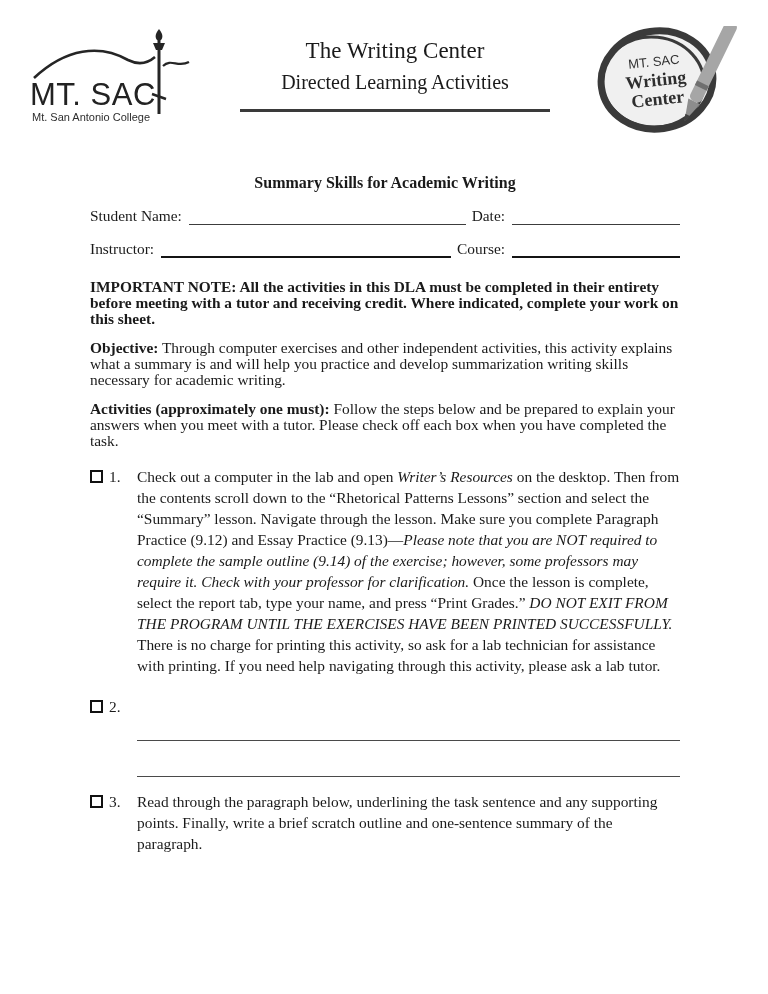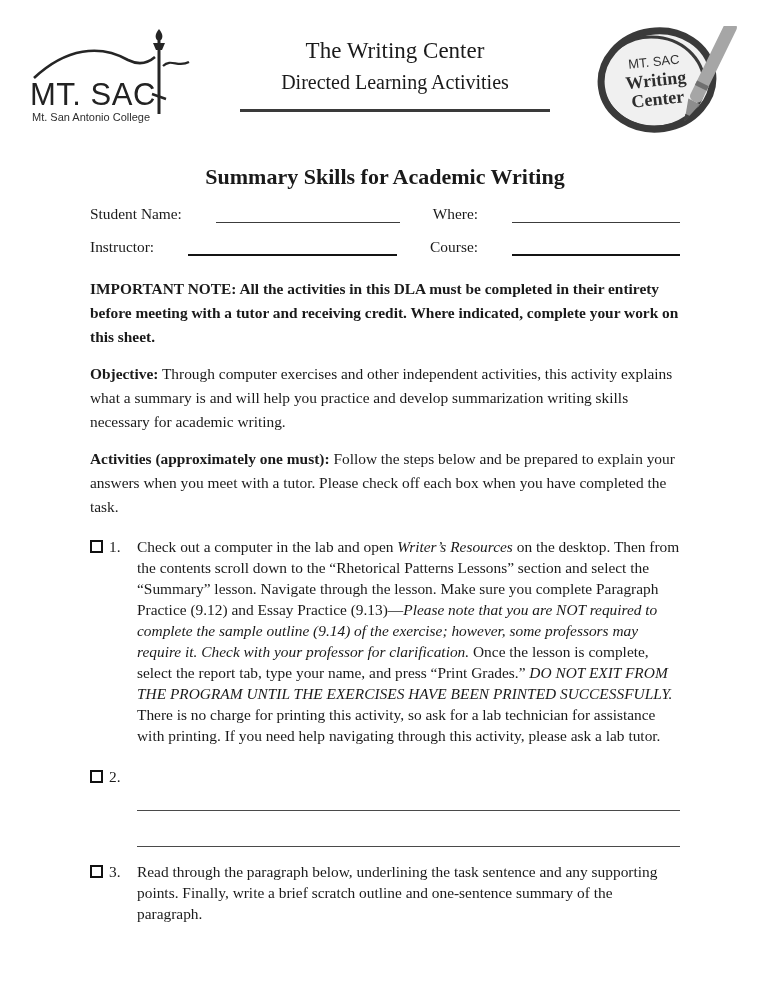--- a/index.html
+++ b/index.html
@@ -11,29 +11,29 @@
   
   .header { display: flex; align-items: flex-start; padding: 26px 22px 0 28px; }
   .logo-left { flex: 0 0 168px; }
   .header-center { flex: 1; text-align: center; padding-top: 12px; }
   .hc-title { font-size: 23px; font-weight: normal; }
   .hc-sub { font-size: 20px; margin-top: 7px; }
   .header-rule { width: 310px; height: 3px; background: #3a3a3a; margin: 15px auto 0; }
   .logo-right { flex: 0 0 152px; }
   
   .content { padding: 0 88px 0 90px; }
-  .doc-title { font-size: 22px; font-weight: bold; text-align: center; margin: 30px 0 0; }
-  .field-row { display: flex; align-items: flex-end; margin-top: 15px; font-size: 15.4px; gap: 27px; }
+  .doc-title { font-size: 16px; font-weight: bold; text-align: center; margin: 40px 0 0; }
+  .field-row { display: flex; align-items: flex-end; margin-top: 15px; font-size: 15.4px; }
   .field-row.second { }
   .field-label { white-space: nowrap; padding-right: 7px; }
   .field-label.mid { padding-left: 6px; }
   .field-line { flex: 1; border-bottom: 1.2px solid #3c3c3c; height: 1.05em; }
   .field-line.short { flex: 0 0 168px; }
   .field-row.second .field-line { border-bottom-width: 2px; border-bottom-color: #141414; }
-  .para { font-size: 15.4px; line-height: 24px; margin: 13px 0 0; }
+  .para { font-size: 15.4px; line-height: 16px; margin: 13px 0 0; }
   .para.note { font-weight: bold; margin-top: 21px; }
   .b { font-weight: bold; }
   .it { font-style: italic; }
   
   .task { display: flex; margin-top: 17px; font-size: 15.4px; line-height: 21px; }
   .task-marker { flex: 0 0 47px; display: flex; align-items: flex-start; }
   .checkbox { width: 9px; height: 9px; border: 2px solid #111; display: inline-block; margin: 4px 6px 0 0; flex: 0 0 auto; }
   .task-body { flex: 1; }
   .answer-line { border-bottom: 1.3px solid #4a4a4a; height: 44px; }
   .answer-line.l2 { height: 35px; }
@@ -85,21 +85,21 @@
     </div>
   </div>
 
   <div class="content">
 
     <h1 class="doc-title">Summary Skills for Academic Writing</h1>
 
     <div class="field-row">
       <span class="field-label">Student Name:</span>
       <span class="field-line"></span>
-      <span class="field-label mid">Where:</span>
+      <span class="field-label mid">Date:</span>
       <span class="field-line short"></span>
     </div>
 
     <div class="field-row second">
       <span class="field-label">Instructor:</span>
       <span class="field-line"></span>
       <span class="field-label mid">Course:</span>
       <span class="field-line short"></span>
     </div>
 

